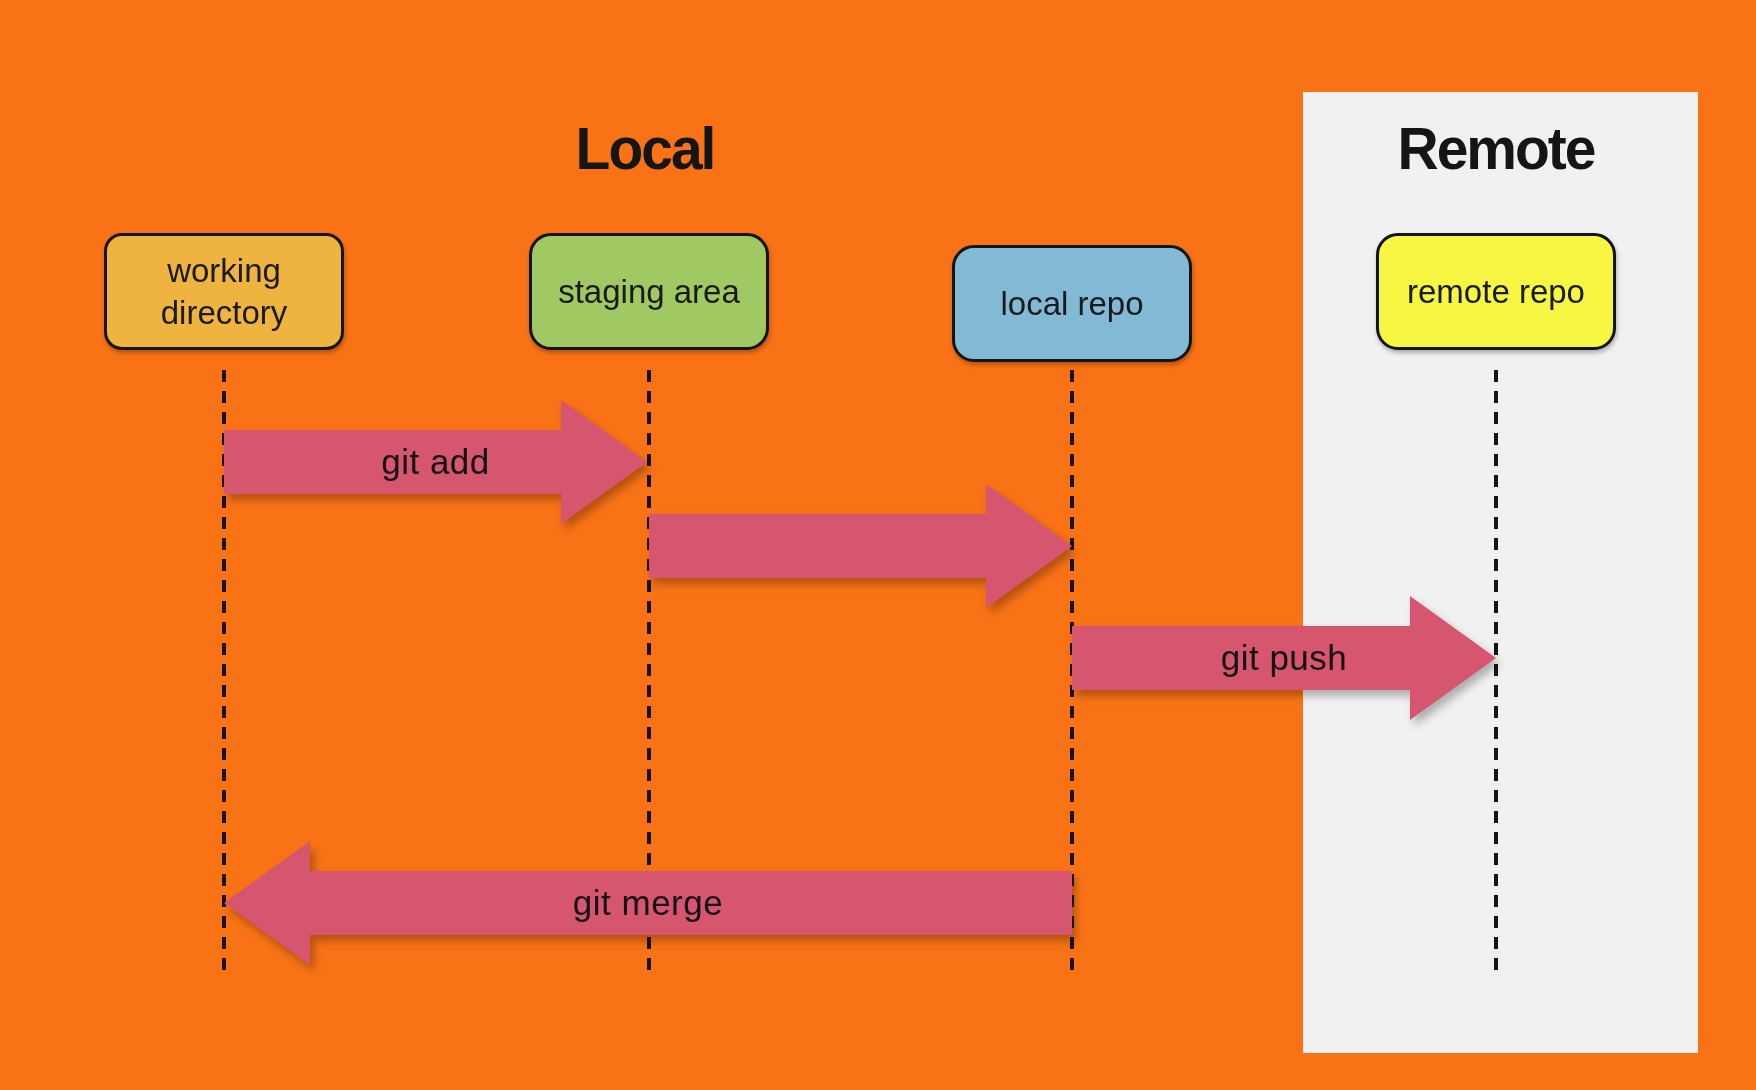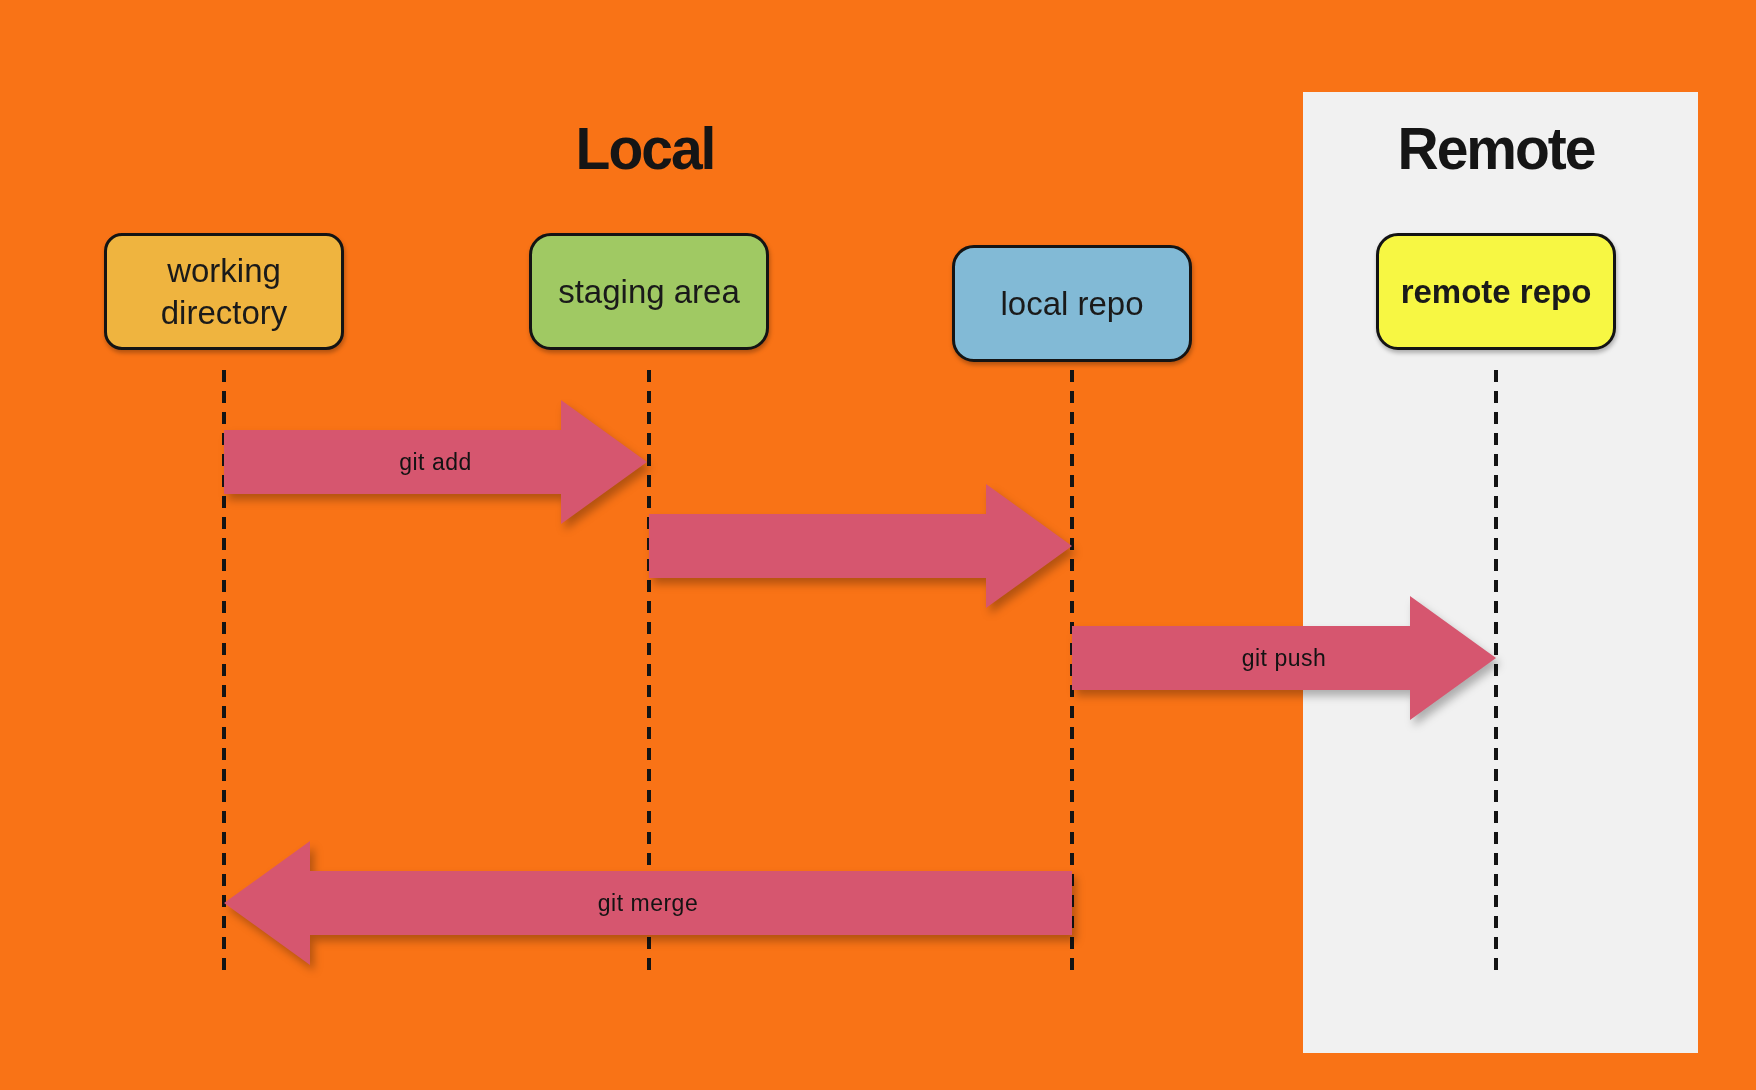--- a/index.html
+++ b/index.html
@@ -39,21 +39,21 @@
   }
   .arrow-right .arrow-shape{
     clip-path:polygon(0 30px,calc(100% - 86px) 30px,calc(100% - 86px) 0,100% 62px,calc(100% - 86px) 124px,calc(100% - 86px) 94px,0 94px);
   }
   .arrow-left .arrow-shape{
     clip-path:polygon(100% 30px,86px 30px,86px 0,0 62px,86px 124px,86px 94px,100% 94px);
   }
   .arrow-label{
     position:absolute;left:0;top:30px;width:100%;height:64px;
     display:flex;align-items:center;justify-content:center;
-    font-size:23px;color:#131313;letter-spacing:0.5px;
+    font-size:35px;color:#131313;letter-spacing:0.5px;
   }
   
   #arrow-git-add   {left:224px; top:400px; width:423px;}
   #arrow-git-commit{left:649px; top:484px; width:423px;}
   #arrow-git-push  {left:1072px;top:596px; width:424px;}
   #arrow-git-pull  {left:1072px;top:744px; width:424px;}
   #arrow-git-merge {left:224px; top:841px; width:848px;}
   
   #lifeline-working-directory{left:222px;}
   #lifeline-staging-area{left:647px;}
@@ -86,21 +86,21 @@
   </div>
 
   <div class="node" id="node-staging-area" style="background-color: rgb(160, 201, 99);">
     <span>staging area</span>
   </div>
 
   <div class="node" id="node-local-repo" style="background-color: rgb(130, 186, 214);">
     <span>local repo</span>
   </div>
 
-  <div class="node" id="node-remote-repo" style="background-color: rgb(247, 247, 67); font-weight: bold;">
+  <div class="node" id="node-remote-repo" style="background-color: rgb(247, 247, 67);">
     <span>remote repo</span>
   </div>
 
   <div class="arrow arrow-right" id="arrow-git-add">
     <div class="arrow-shape" style="background-color: rgb(214, 86, 111);"></div>
     <div class="arrow-label">git add</div>
   </div>
 
   <div class="arrow arrow-right" id="arrow-git-commit">
     <div class="arrow-shape" style="background-color: rgb(214, 86, 111);"></div>

